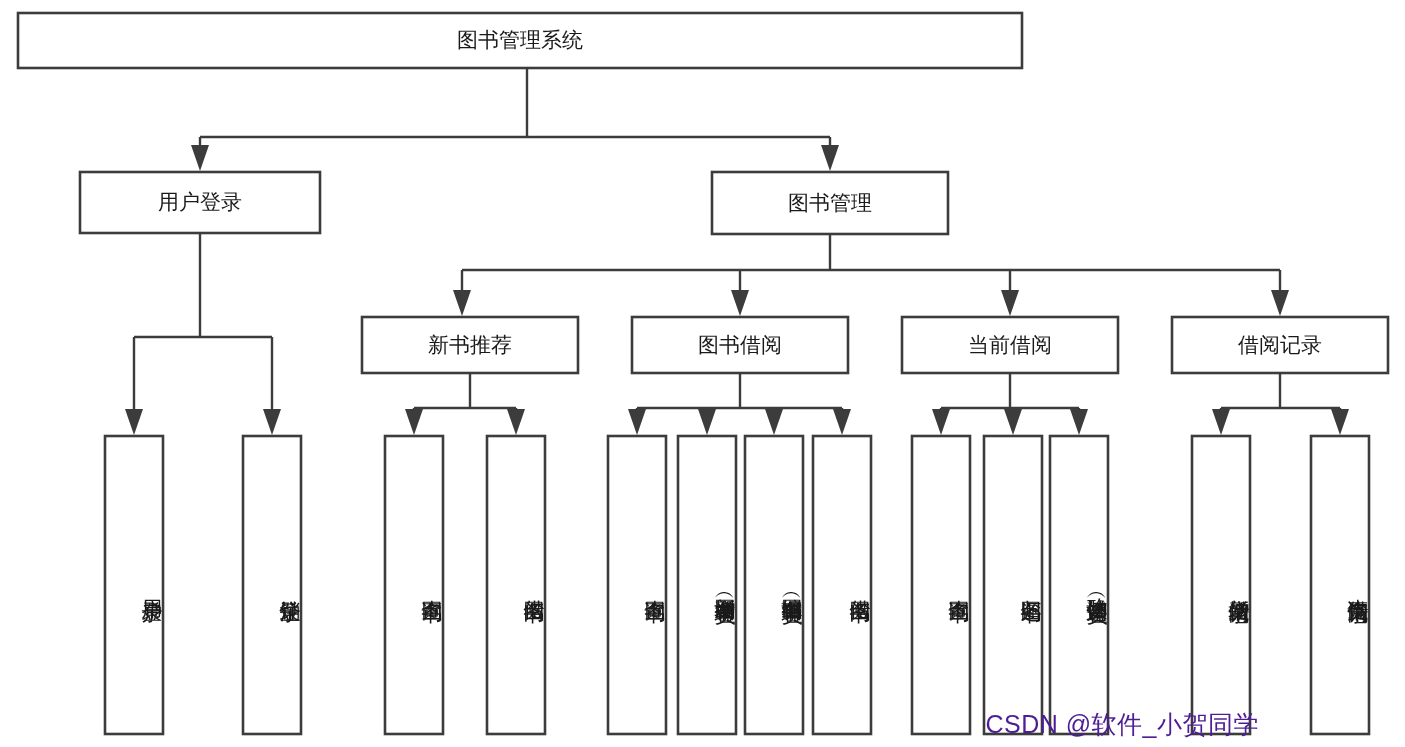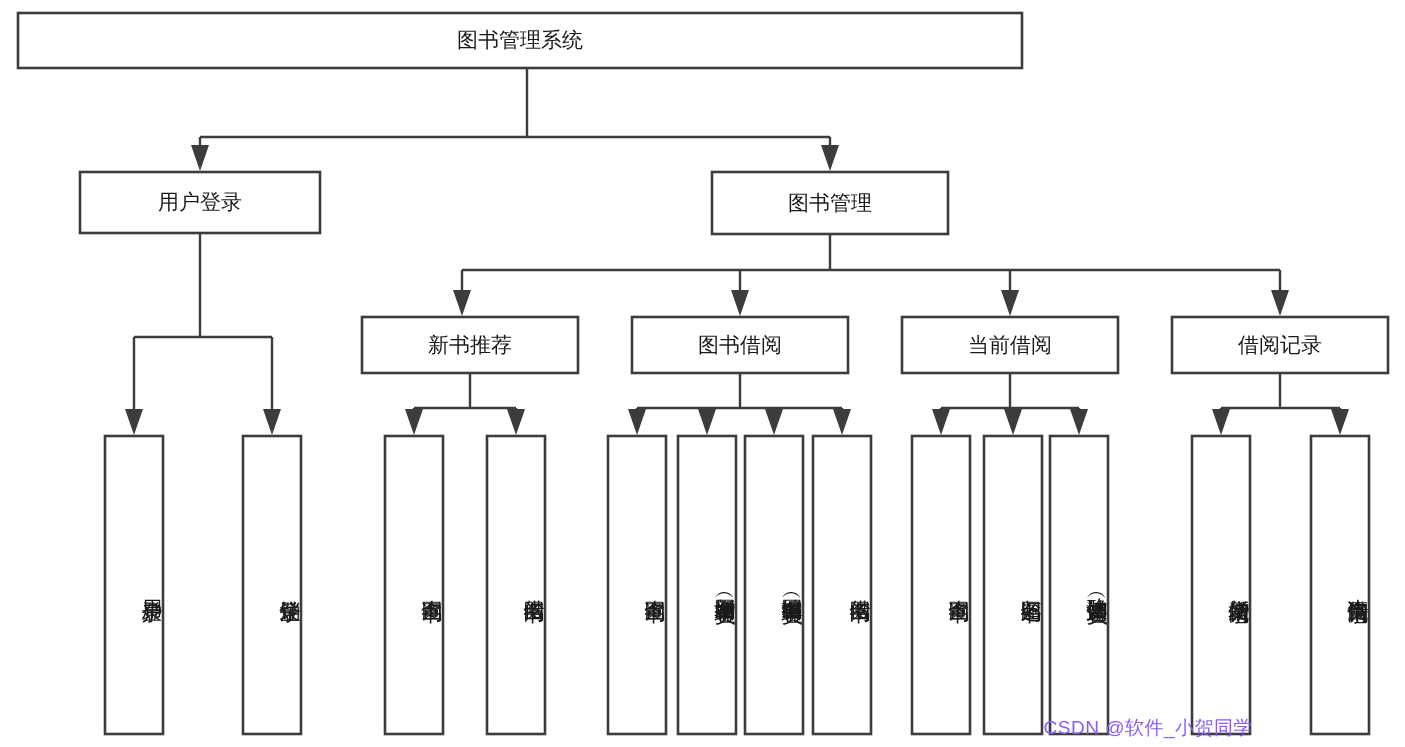--- a/index.html
+++ b/index.html
@@ -59,25 +59,25 @@
     letter-spacing: 1px;
     line-height: 1;
     display: flex;
     align-items: flex-start;
     justify-content: center;
     pointer-events: none;
     user-select: none;
   }
   .watermark {
     position: absolute;
-    right: 6px;
+    right: 0;
     bottom: 6px;
     font-family: "Liberation Sans", "DejaVu Sans", sans-serif;
-    font-size: 19px;
-    color: #8b5cf6;
+    font-size: 25px;
+    color: #4c1d95;
     white-space: nowrap;
     letter-spacing: 0.5px;
   }
 </style>
 </head>
 <body>
 
 <div id="diagram-root">
 
   <svg id="flow-svg" viewBox="0 0 1405 747" xmlns="http://www.w3.org/2000/svg">

